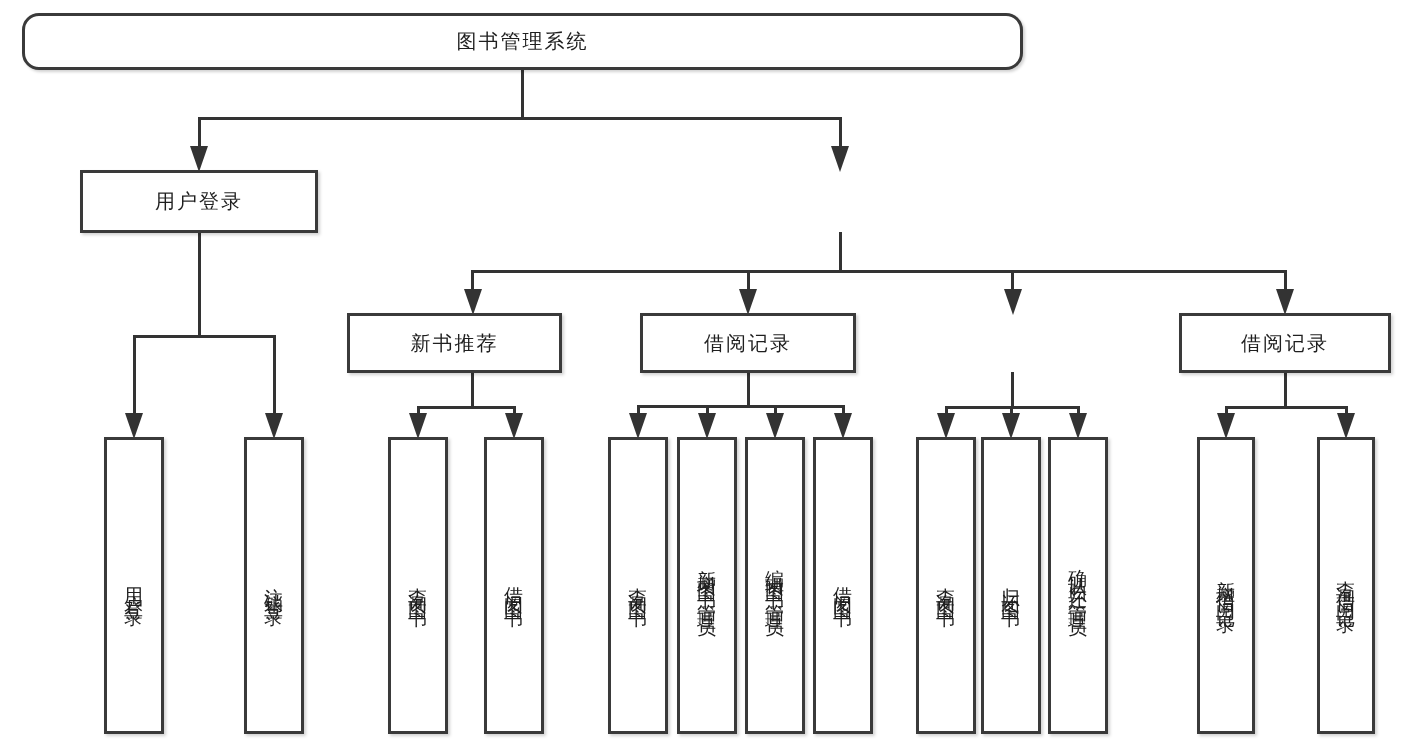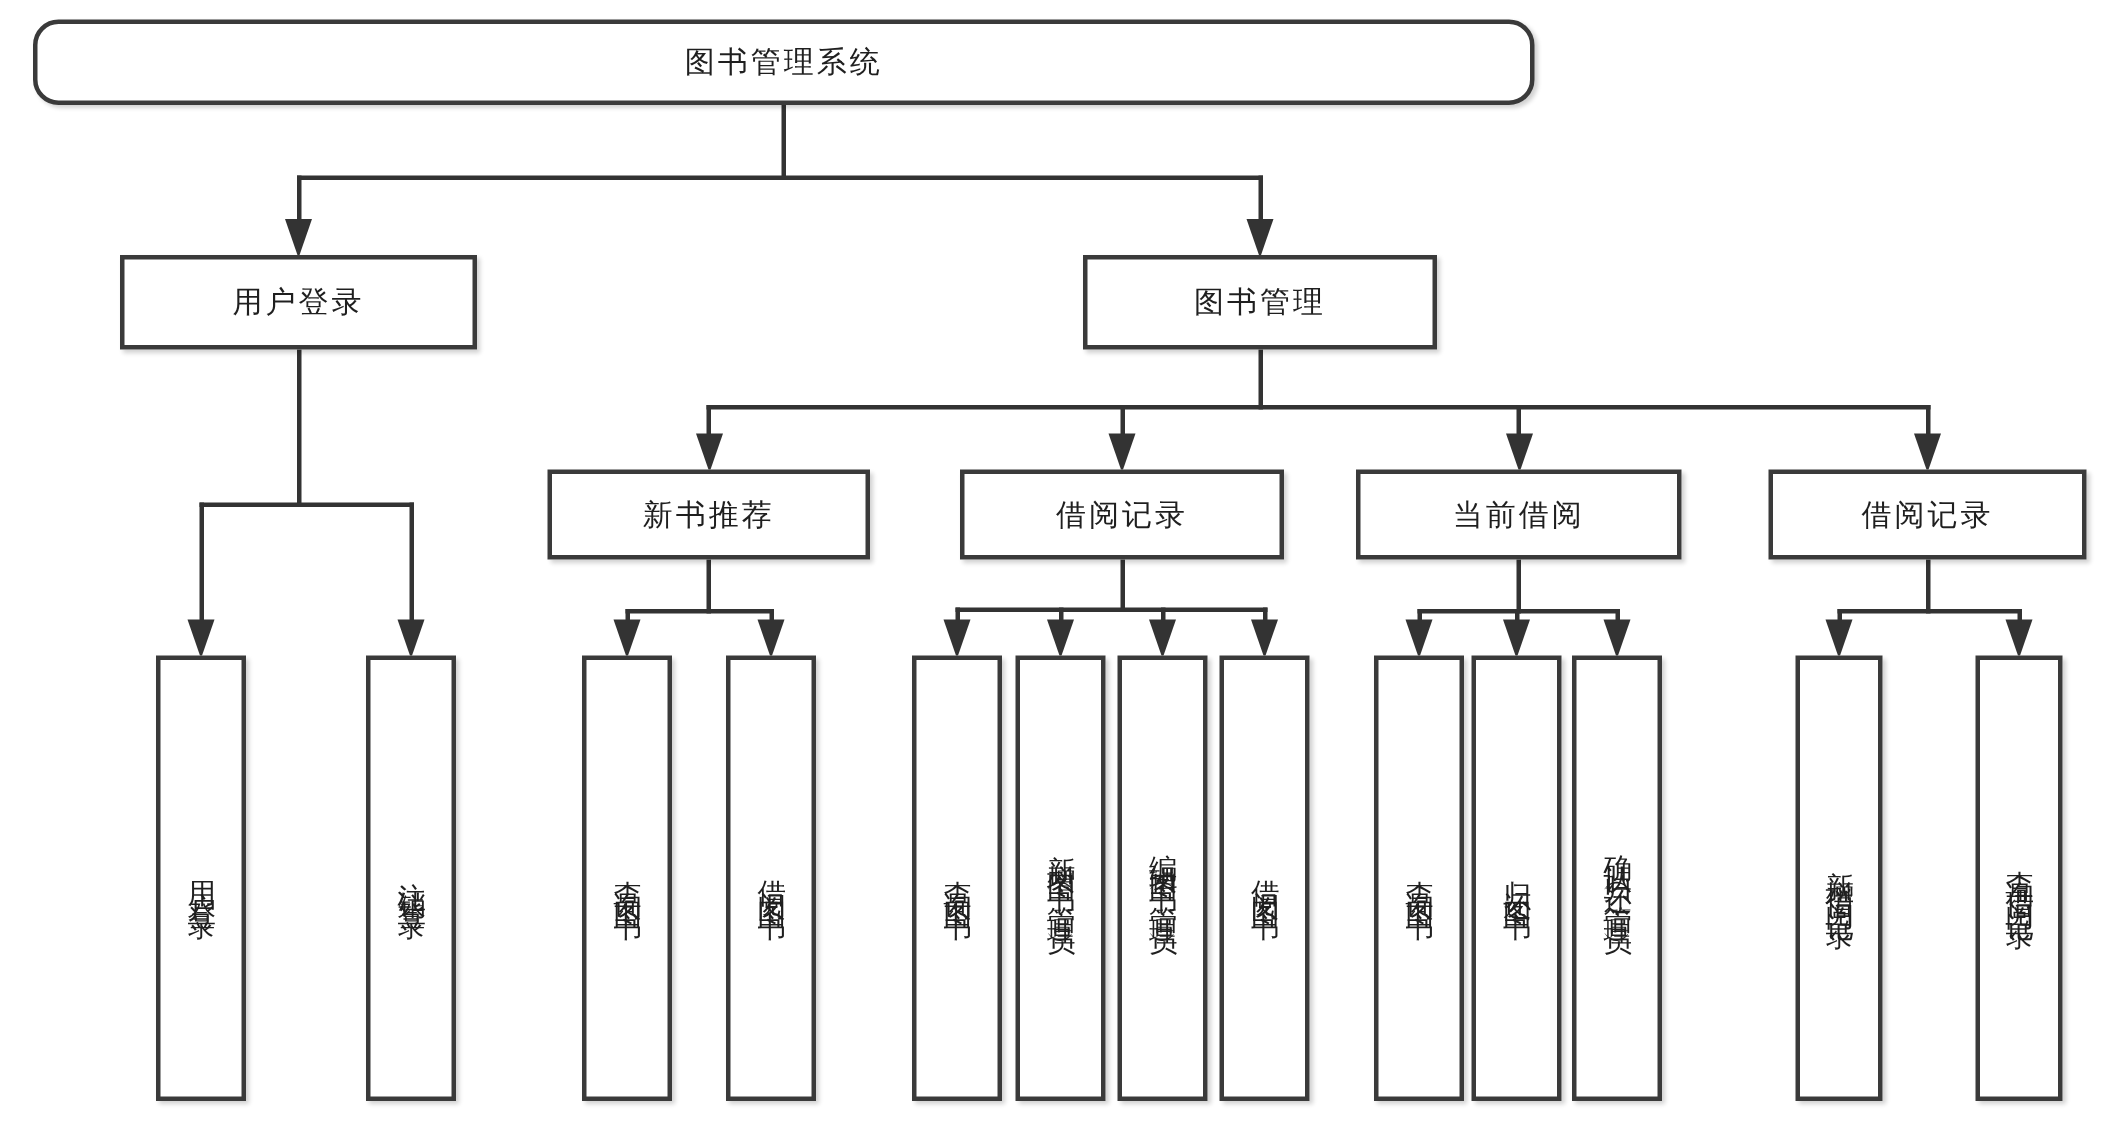--- a/index.html
+++ b/index.html
@@ -90,31 +90,25 @@
       <div class="line" style="left: 1344.5px; top: 406px; width: 3px; height: 21px;"></div>
       <div class="arrowhead" style="left: 1337px; top: 413px;"></div>
     </div>
   <div class="layer" id="nodes">
       <div class="node horizontal" style="left: 22px; top: 13px; width: 1001px; height: 57px; border-radius: 17px;">
         <span>图书管理系统</span>
       </div>
       <div class="node horizontal" style="left: 80px; top: 170px; width: 238px; height: 63px;">
         <span>用户登录</span>
       </div>
-      <div class="node horizontal" style="left: 722px; top: 170px; width: 236px; height: 63px;">
-        <span>图书管理</span>
-      </div>
-      <div class="node horizontal" style="left: 365px; top: 313px; width: 215px; height: 60px; justify-content: center;">
+      <div class="node horizontal" style="left: 347px; top: 313px; width: 215px; height: 60px; justify-content: center;">
         <span>新书推荐</span>
       </div>
       <div class="node horizontal" style="left: 640px; top: 313px; width: 216px; height: 60px;">
         <span>借阅记录</span>
-      </div>
-      <div class="node horizontal" style="left: 904px; top: 313px; width: 217px; height: 60px;">
-        <span>当前借阅</span>
       </div>
       <div class="node horizontal" style="left: 1179px; top: 313px; width: 212px; height: 60px;">
         <span>借阅记录</span>
       </div>
       <div class="node vertical" style="left: 104px; top: 437px; width: 60px; height: 297px;">
         <span>用户登录</span>
       </div>
       <div class="node vertical" style="left: 244px; top: 437px; width: 60px; height: 297px;">
         <span>注销登录</span>
       </div>

